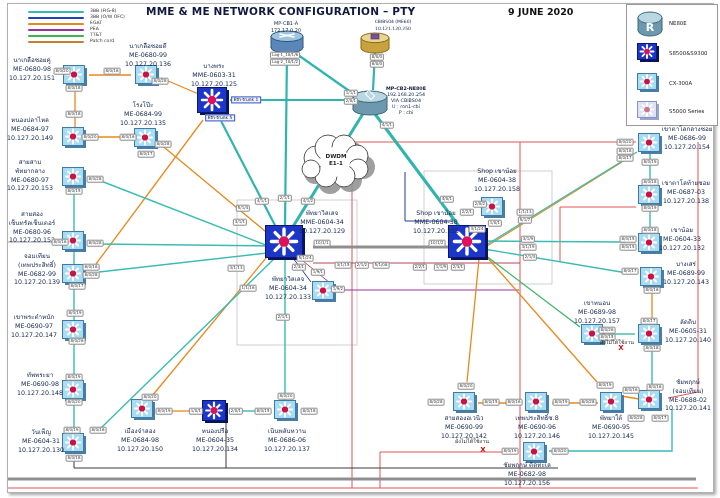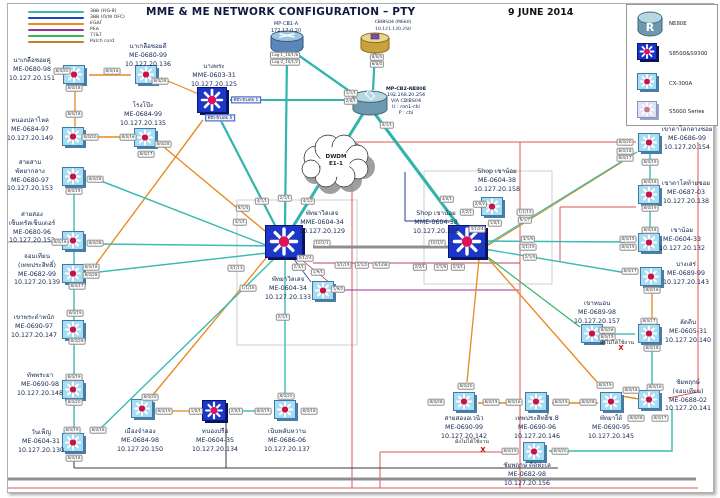--- a/index.html
+++ b/index.html
@@ -158,21 +158,21 @@
         <circle cx="358" cy="169" r="10"></circle>
           <circle cx="344" cy="176" r="11"></circle>
         <circle cx="326" cy="176" r="11"></circle>
           <circle cx="311" cy="169" r="9"></circle>
       </g>
       <circle cx="335" cy="162" r="15" fill="#fff"></circle>
     </g>
   </svg>
 
   <div id="title">MME &amp; ME NETWORK CONFIGURATION – PTY</div>
-  <div id="date">9 JUNE 2014</div>
+  <div id="date">9 JUNE 2020</div>
   <div id="line-legend">
       <div class="lrow">
         <div class="lswatch" style="background: rgb(53, 184, 184);"></div>
         <span class="llabel">3BB (FIG-8)</span>
       </div>
       <div class="lrow">
         <div class="lswatch" style="background: rgb(34, 68, 187);"></div>
         <span class="llabel">3BB (O/W OFC)</span>
       </div>
       <div class="lrow">

